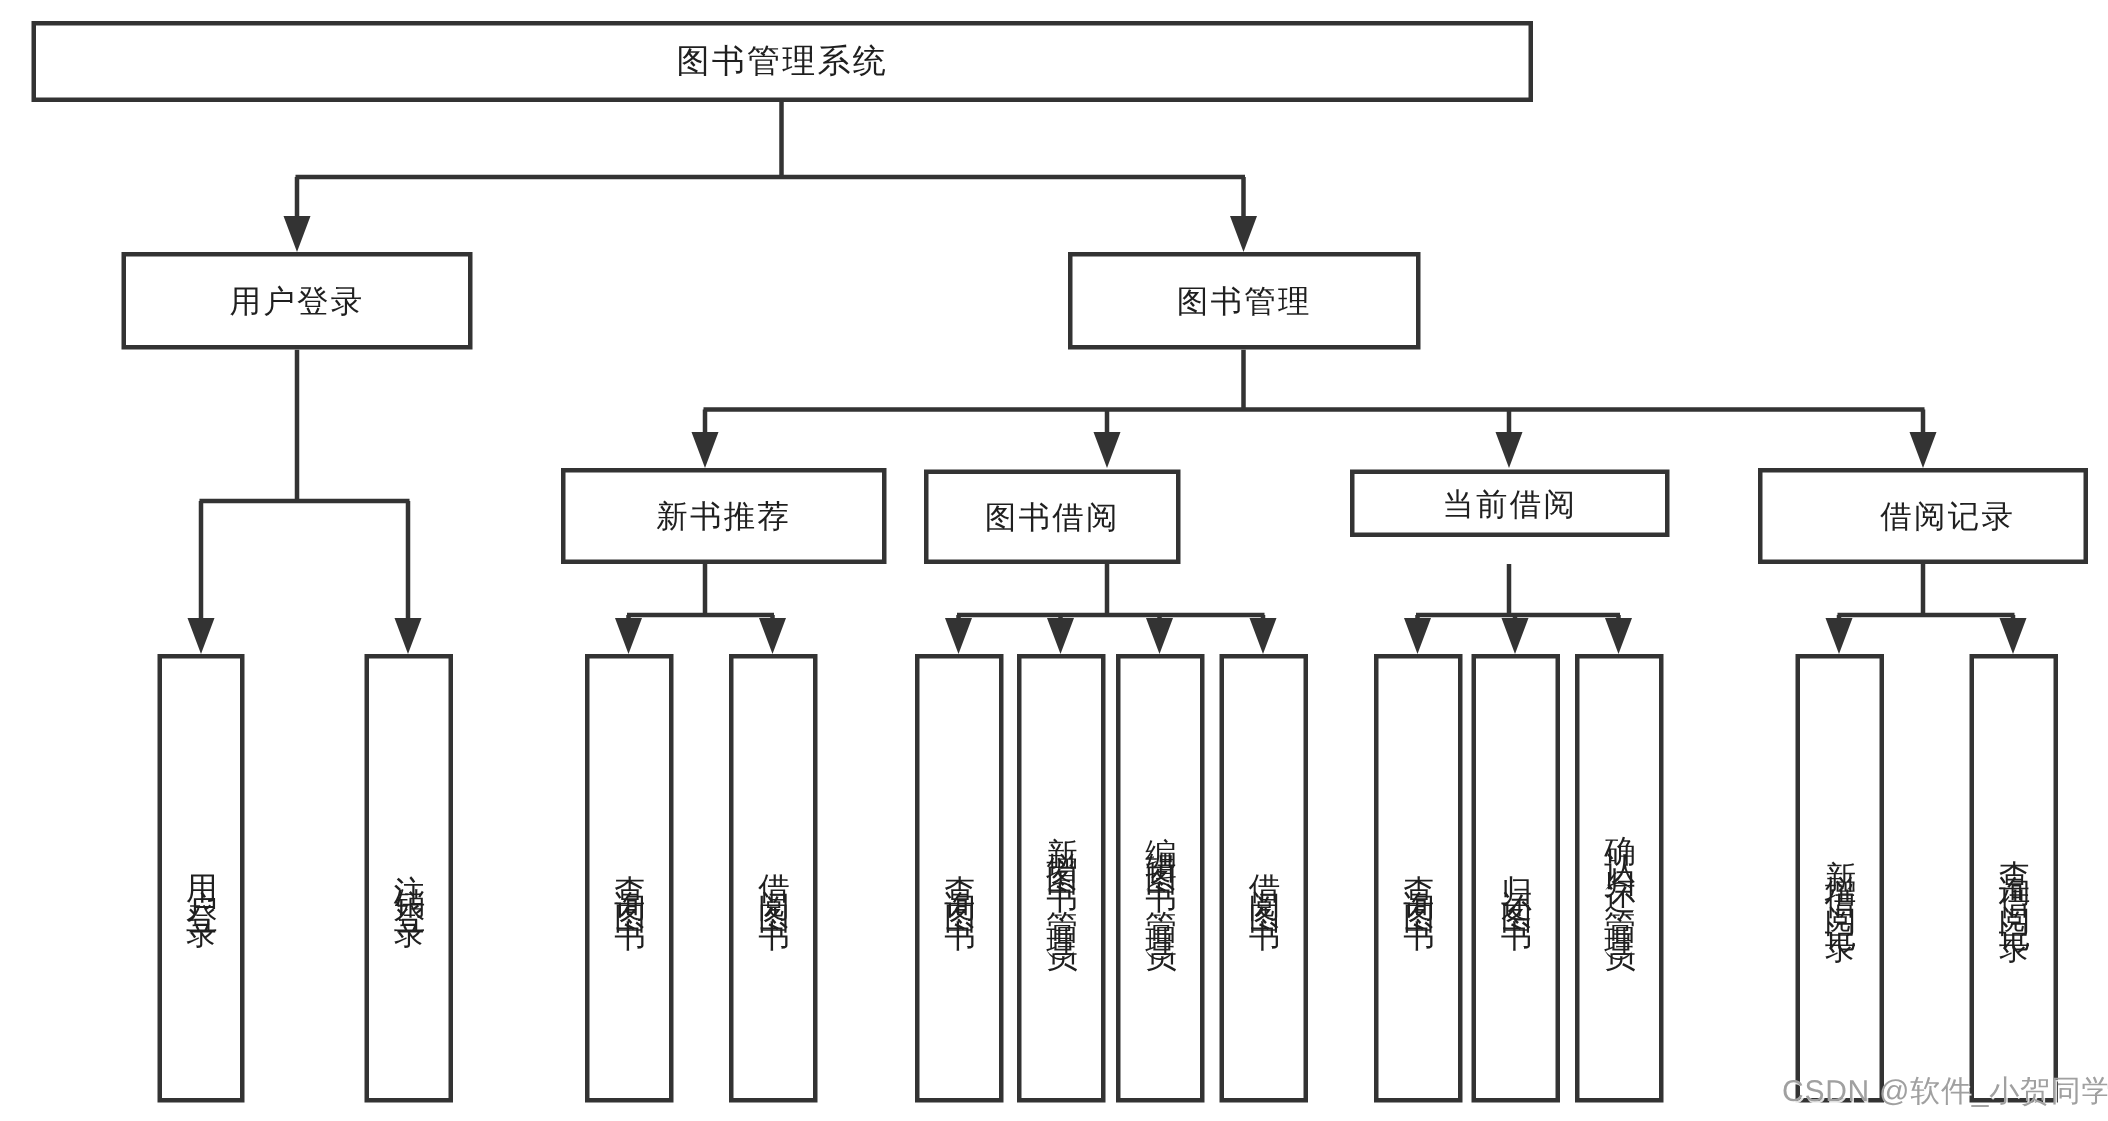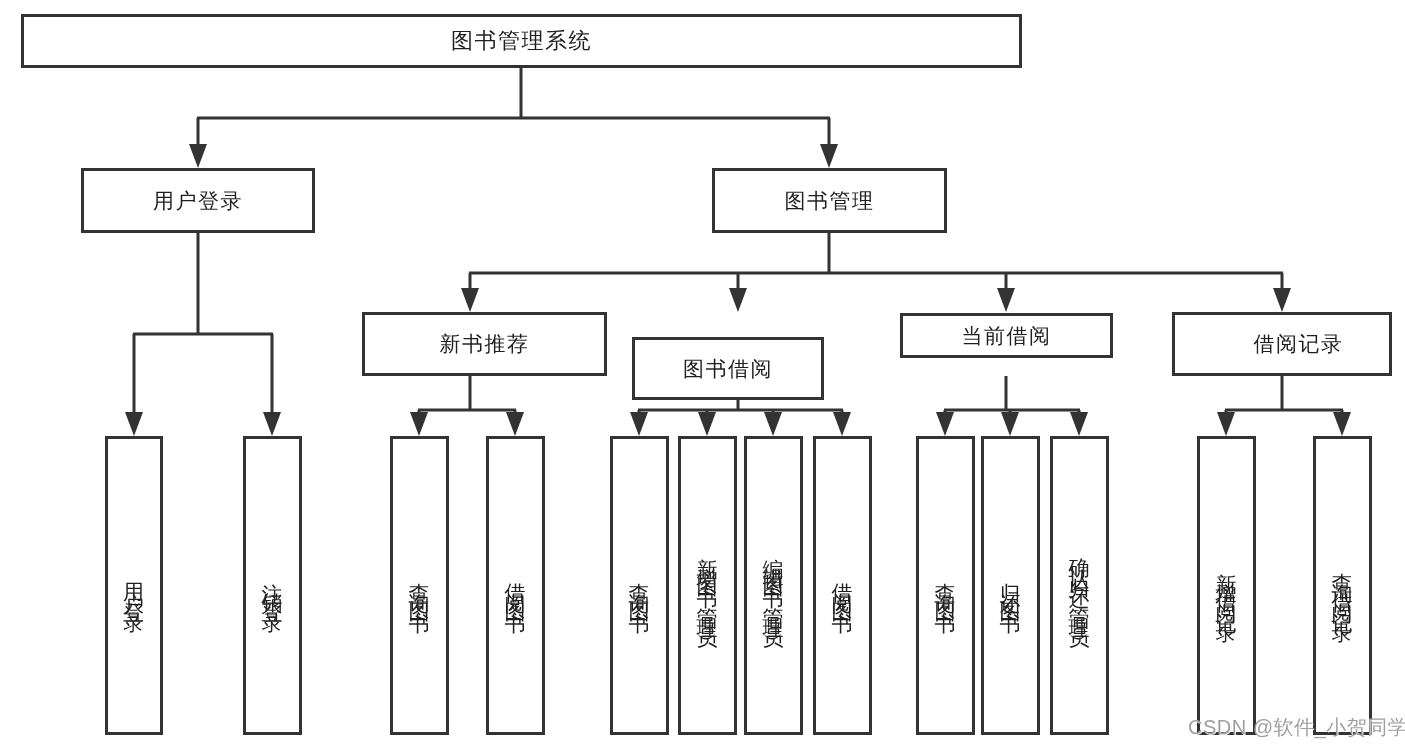--- a/index.html
+++ b/index.html
@@ -91,24 +91,24 @@
     <span class="lbl">图书管理系统</span>
   </div>
 
   <div class="box h-node" style="left:81px;top:168px;width:234px;height:65px;">
     <span class="lbl">用户登录</span>
   </div>
   <div class="box h-node" style="left:712px;top:168px;width:235px;height:65px;">
     <span class="lbl">图书管理</span>
   </div>
 
-  <div class="box h-node" style="left:362px;top:312px;width:245px;height:64px;">
+  <div class="box h-node" style="left:374px;top:312px;width:217px;height:64px;">
     <span class="lbl">新书推荐</span>
   </div>
-  <div class="box h-node" style="left:632px;top:313px;width:192px;height:63px;margin-top:24px;">
+  <div class="box h-node" style="left:616px;top:313px;width:171px;height:63px;">
     <span class="lbl">图书借阅</span>
   </div>
   <div class="box h-node" style="left:900px;top:313px;width:213px;height:45px;">
     <span class="lbl">当前借阅</span>
   </div>
   <div class="box h-node" style="left:1172px;top:312px;width:220px;height:64px;padding-left:33px;">
     <span class="lbl">借阅记录</span>
   </div>
 
   <div class="box v" style="left:105px;top:436px;width:58px;height:299px;">

